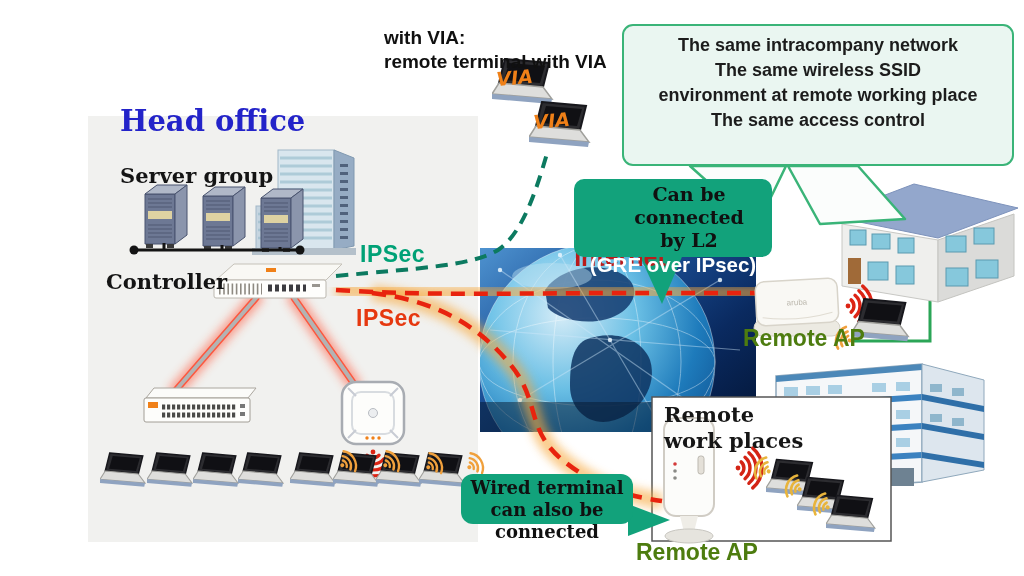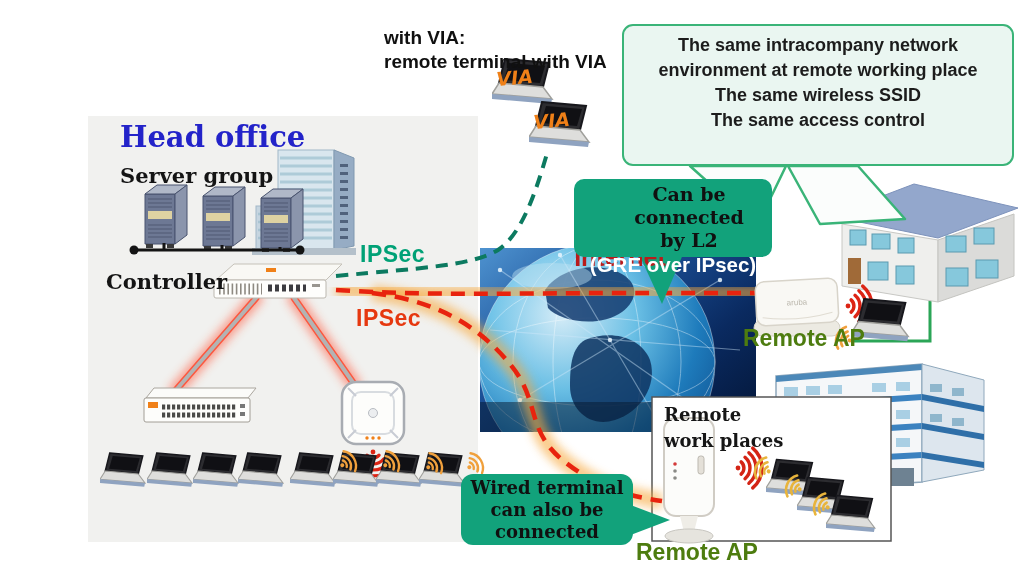--- a/index.html
+++ b/index.html
@@ -2,21 +2,21 @@
 <html><head>
 <meta charset="utf-8">
 <style>
   html,body{margin:0;padding:0;background:#fff;}
   #canvas{position:relative;width:1024px;height:576px;background:#fff;overflow:hidden;
           font-family:"Liberation Sans",sans-serif;}
   .abs{position:absolute;}
   svg{display:block;}
   .serif{font-family:"DejaVu Serif","Liberation Serif",serif;}
 
-  .head-title{left:120px;top:120px;font-size:29px;font-weight:bold;color:#2323c9;}
+  .head-title{left:120px;top:104px;font-size:29px;font-weight:bold;color:#2323c9;}
   .server-group{left:120px;top:163px;font-size:21px;font-weight:bold;color:#141414;}
   .controller-label{left:106px;top:269px;font-size:21px;font-weight:bold;color:#141414;}
 
   .via-note{left:384px;top:26px;font-size:19px;font-weight:bold;color:#101010;line-height:24px;}
 
   .ipsec{font-size:23px;font-weight:bold;letter-spacing:.5px;}
   .ipsec-green{left:360px;top:241px;color:#00a176;}
   .ipsec-red{left:356px;top:305px;color:#e6380f;}
 
   .internet-label{left:540px;top:243px;width:160px;text-align:center;
@@ -25,24 +25,24 @@
   .bubble{left:622px;top:24px;width:392px;height:142px;background:#eaf6f1;
           border:2.5px solid #3ab478;border-radius:11px;box-sizing:border-box;
           text-align:center;padding-top:7px;}
   .bubble div{font-size:18px;font-weight:bold;color:#1c1c1c;line-height:25px;}
 
   .callout{background:#12a27b;box-sizing:border-box;text-align:center;}
   .callout-l2{left:574px;top:179px;width:198px;height:78px;border-radius:10px;padding-top:4px;}
   .callout-l2 .c-serif{font-family:"DejaVu Serif",serif;font-size:19px;font-weight:bold;color:#101010;line-height:23px;padding-left:32px;}
   .callout-l2 .c-sans{font-size:20.5px;font-weight:bold;color:#ffffff;line-height:25px;}
 
-  .callout-wired{left:461px;top:474px;width:172px;height:71px;border-radius:12px;padding-top:3px;}
+  .callout-wired{left:461px;top:474px;width:172px;height:50px;border-radius:12px;padding-top:3px;}
   .callout-wired div{font-family:"DejaVu Serif",serif;font-size:18px;font-weight:bold;color:#101010;line-height:22px;}
 
-  .rwp-title{left:664px;top:402px;font-family:"DejaVu Serif",serif;font-size:18px;
+  .rwp-title{left:664px;top:402px;font-family:"DejaVu Serif",serif;font-size:21px;
              font-weight:bold;color:#161616;line-height:26px;}
 
   .remote-ap{font-size:23px;font-weight:bold;color:#4d7c0f;}
   .remote-ap-top{left:743px;top:325px;}
   .remote-ap-bottom{left:636px;top:539px;}
 </style>
 </head>
 <body>
 
 <div id="canvas">
@@ -331,22 +331,22 @@
   <div>remote terminal with VIA</div>
 </div>
 
 <div class="abs ipsec ipsec-green">IPSec</div>
 <div class="abs ipsec ipsec-red">IPSec</div>
 
 <div class="abs internet-label">Internet</div>
 
 <div class="abs bubble">
   <div>The same intracompany network</div>
+  <div>The same wireless SSID</div>
   <div>environment at remote working place</div>
-  <div>The same wireless SSID</div>
   <div>The same access control</div>
 </div>
 
 <div class="abs callout callout-l2">
   <div class="c-serif">Can be connected</div>
   <div class="c-serif">by L2</div>
   <div class="c-sans">(GRE over IPsec)</div>
 </div>
 
 <div class="abs callout callout-wired">

